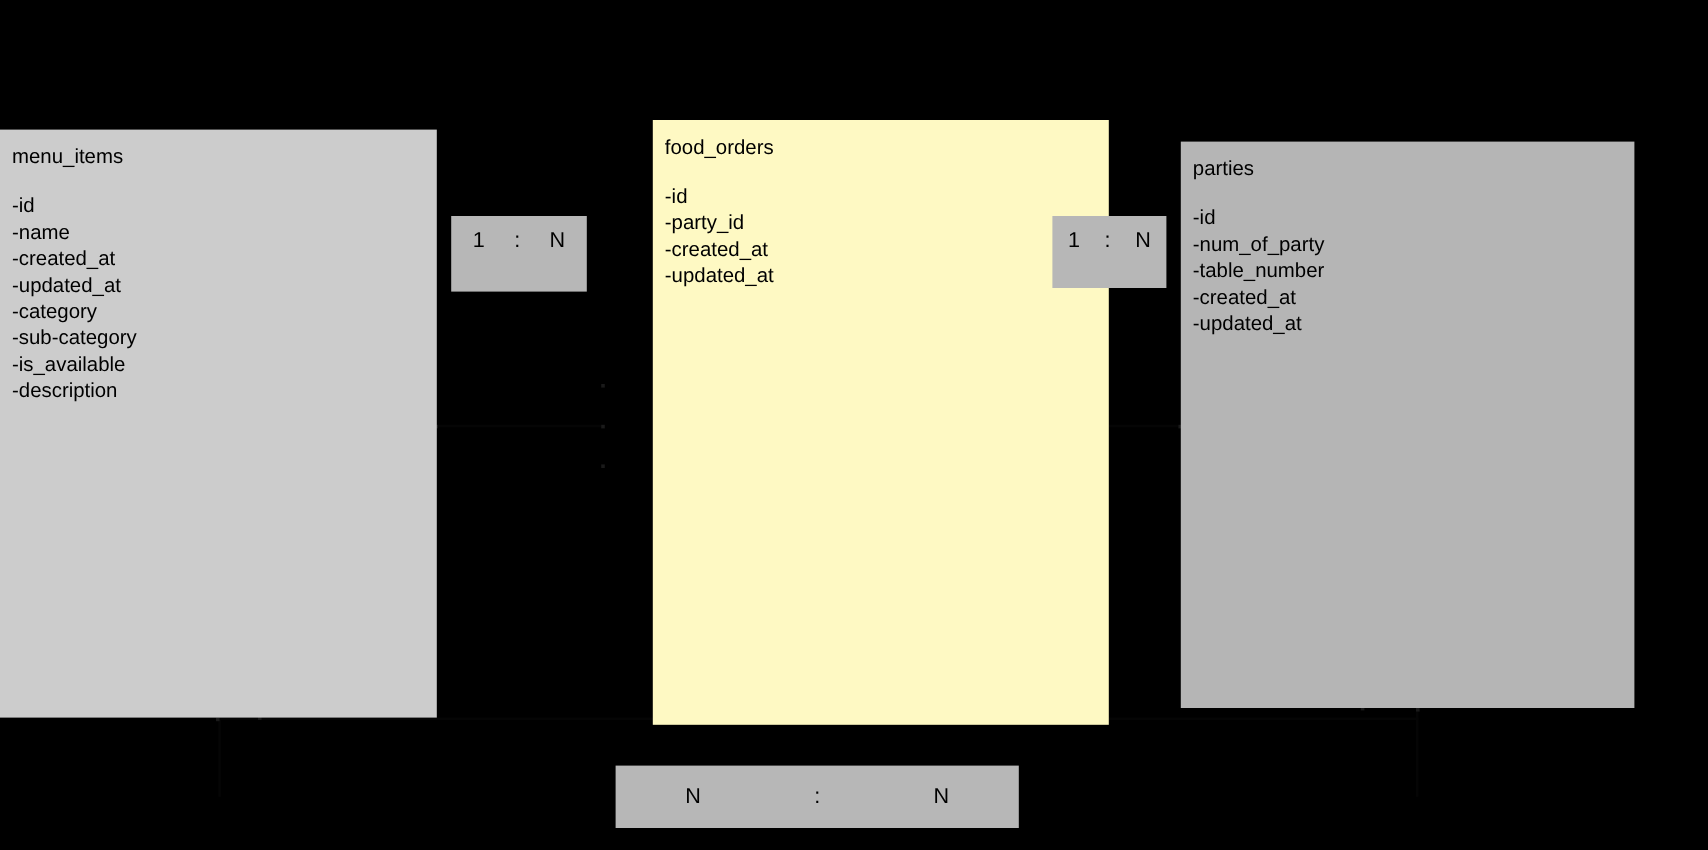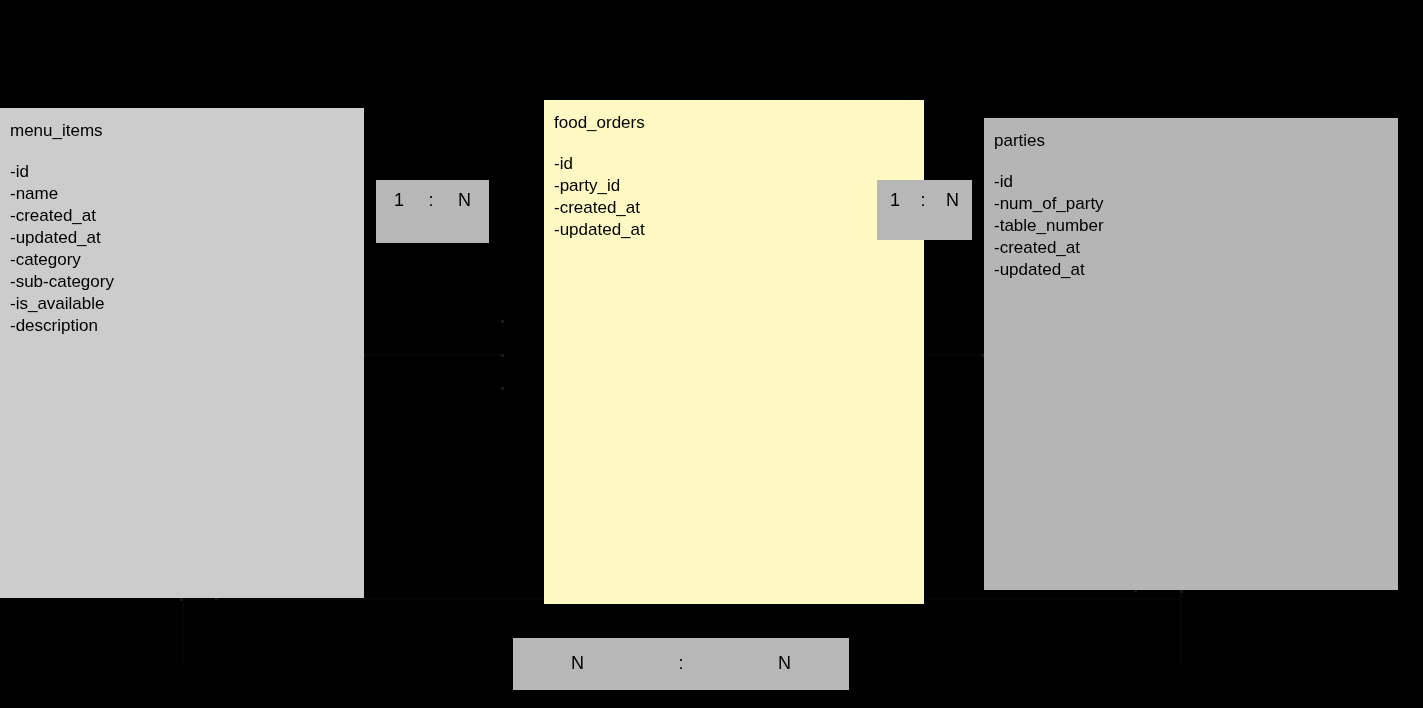--- a/index.html
+++ b/index.html
@@ -104,21 +104,21 @@
   <div class="entity" style="left:502px; top:100px; width:380px; height:504px; background:#fef9c3;margin-left:42px;">
     <div class="ent-title">food_orders</div>
     <ul class="ent-fields">
       <li>-id</li>
       <li>-party_id</li>
       <li>-created_at</li>
       <li>-updated_at</li>
     </ul>
   </div>
 
-  <div class="entity" style="left:984px; top:118px; width:414px; height:472px; background:#b5b5b5;">
+  <div class="entity" style="left:984px; top:118px; width:378px; height:472px; background:#b5b5b5;">
     <div class="ent-title">parties</div>
     <ul class="ent-fields">
       <li>-id</li>
       <li>-num_of_party</li>
       <li>-table_number</li>
       <li>-created_at</li>
       <li>-updated_at</li>
     </ul>
   </div>
 

